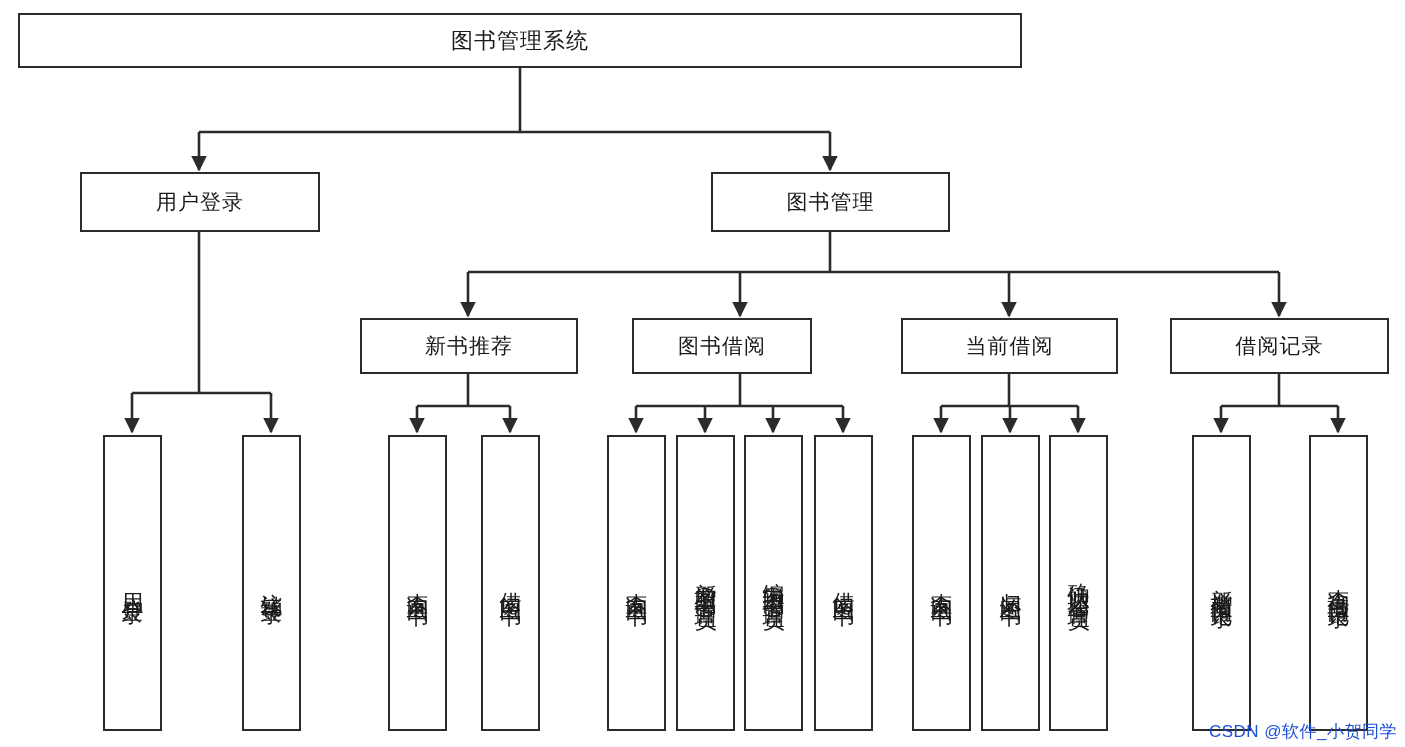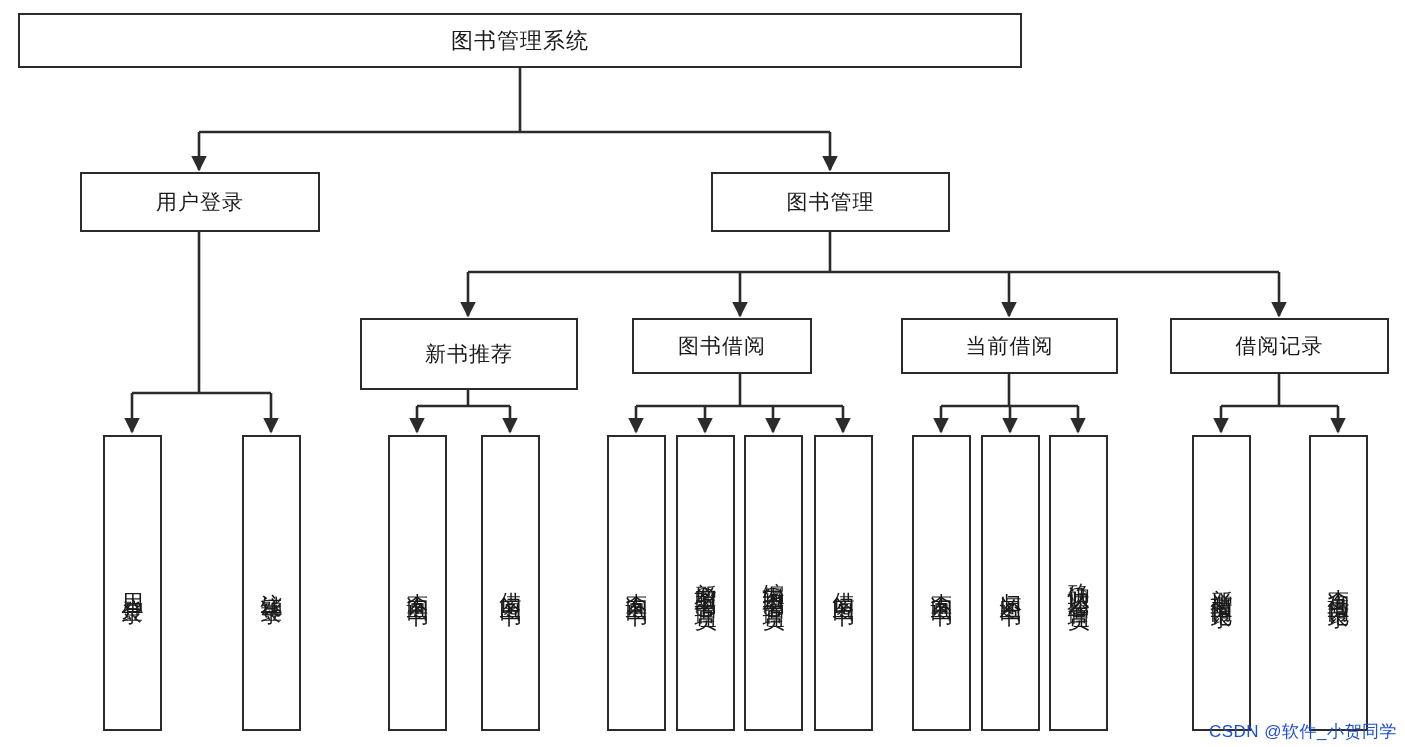--- a/index.html
+++ b/index.html
@@ -135,21 +135,21 @@
   </div>
 
   <div class="node node-h" style="left:80px; top:172px; width:240px; height:60px;">
     <span class="node-label">用户登录</span>
   </div>
 
   <div class="node node-h" style="left:711px; top:172px; width:239px; height:60px;">
     <span class="node-label">图书管理</span>
   </div>
 
-  <div class="node node-h" style="left:360px; top:318px; width:218px; height:72px;justify-content:center;">
+  <div class="node node-h" style="left:360px; top:318px; width:218px; height:56px;justify-content:center;">
     <span class="node-label">新书推荐</span>
   </div>
 
   <div class="node node-h" style="left:632px; top:318px; width:180px; height:56px;">
     <span class="node-label">图书借阅</span>
   </div>
 
   <div class="node node-h" style="left:901px; top:318px; width:217px; height:56px;font-family:Liberation Serif, serif;">
     <span class="node-label">当前借阅</span>
   </div>

